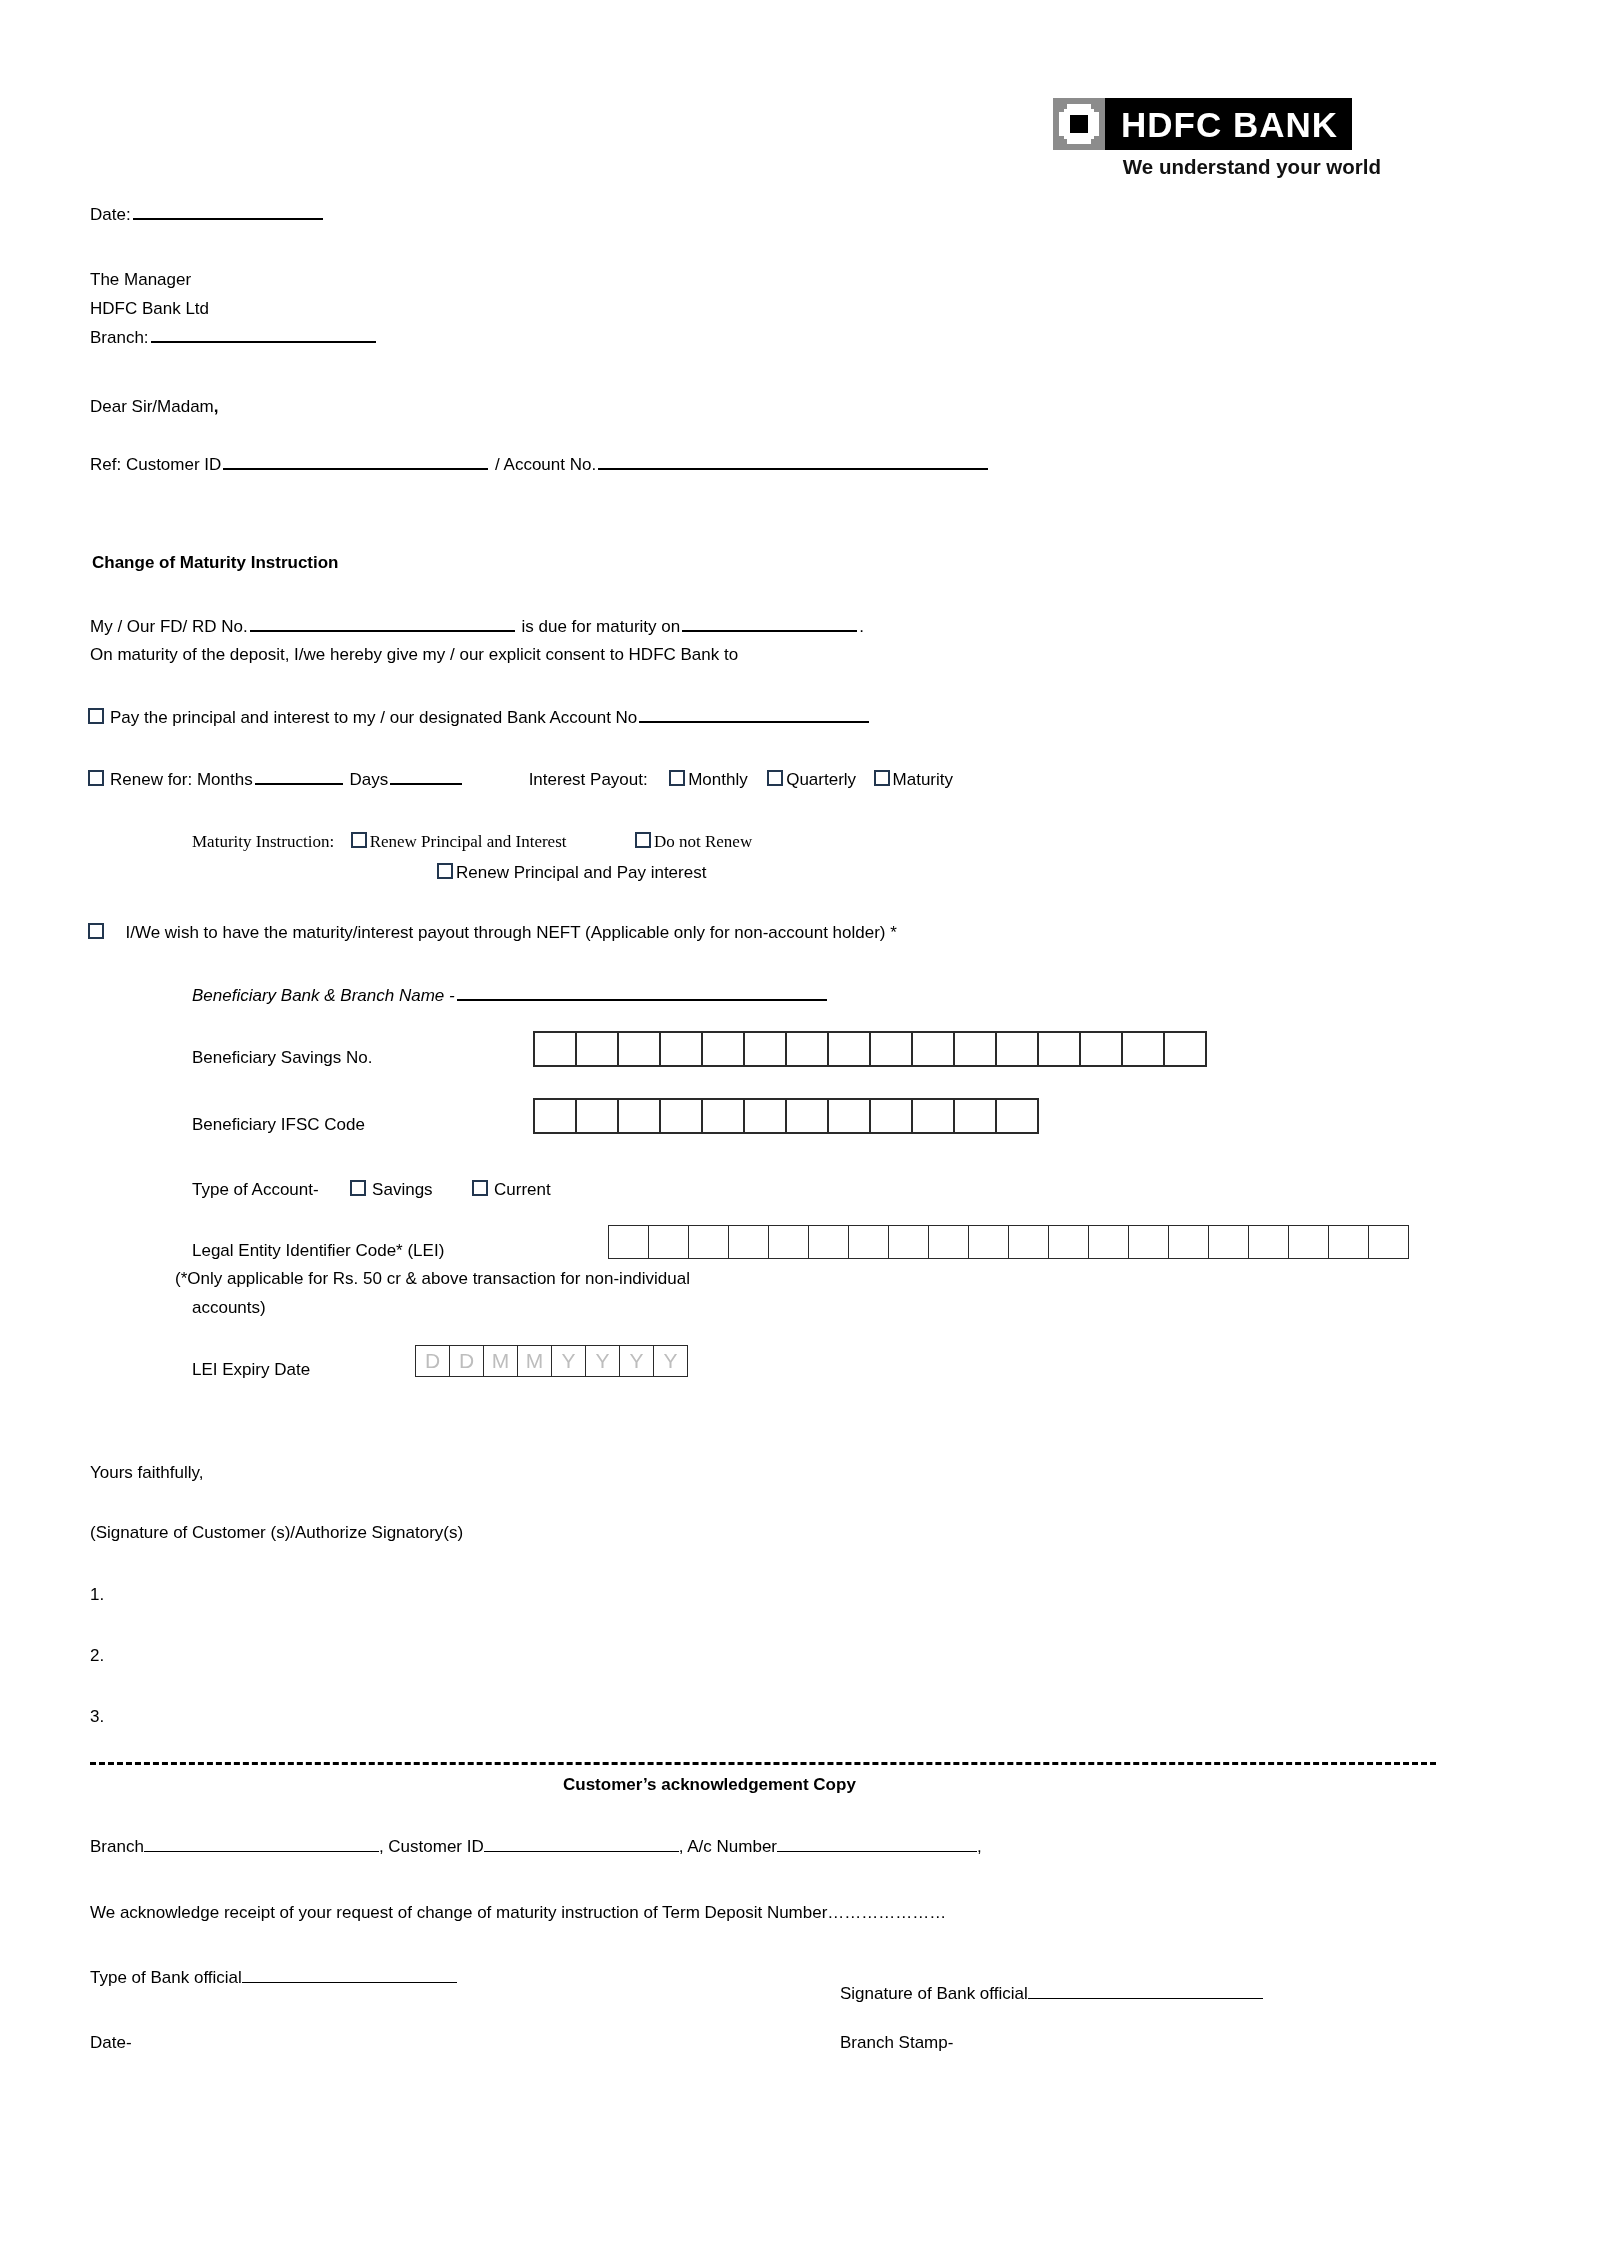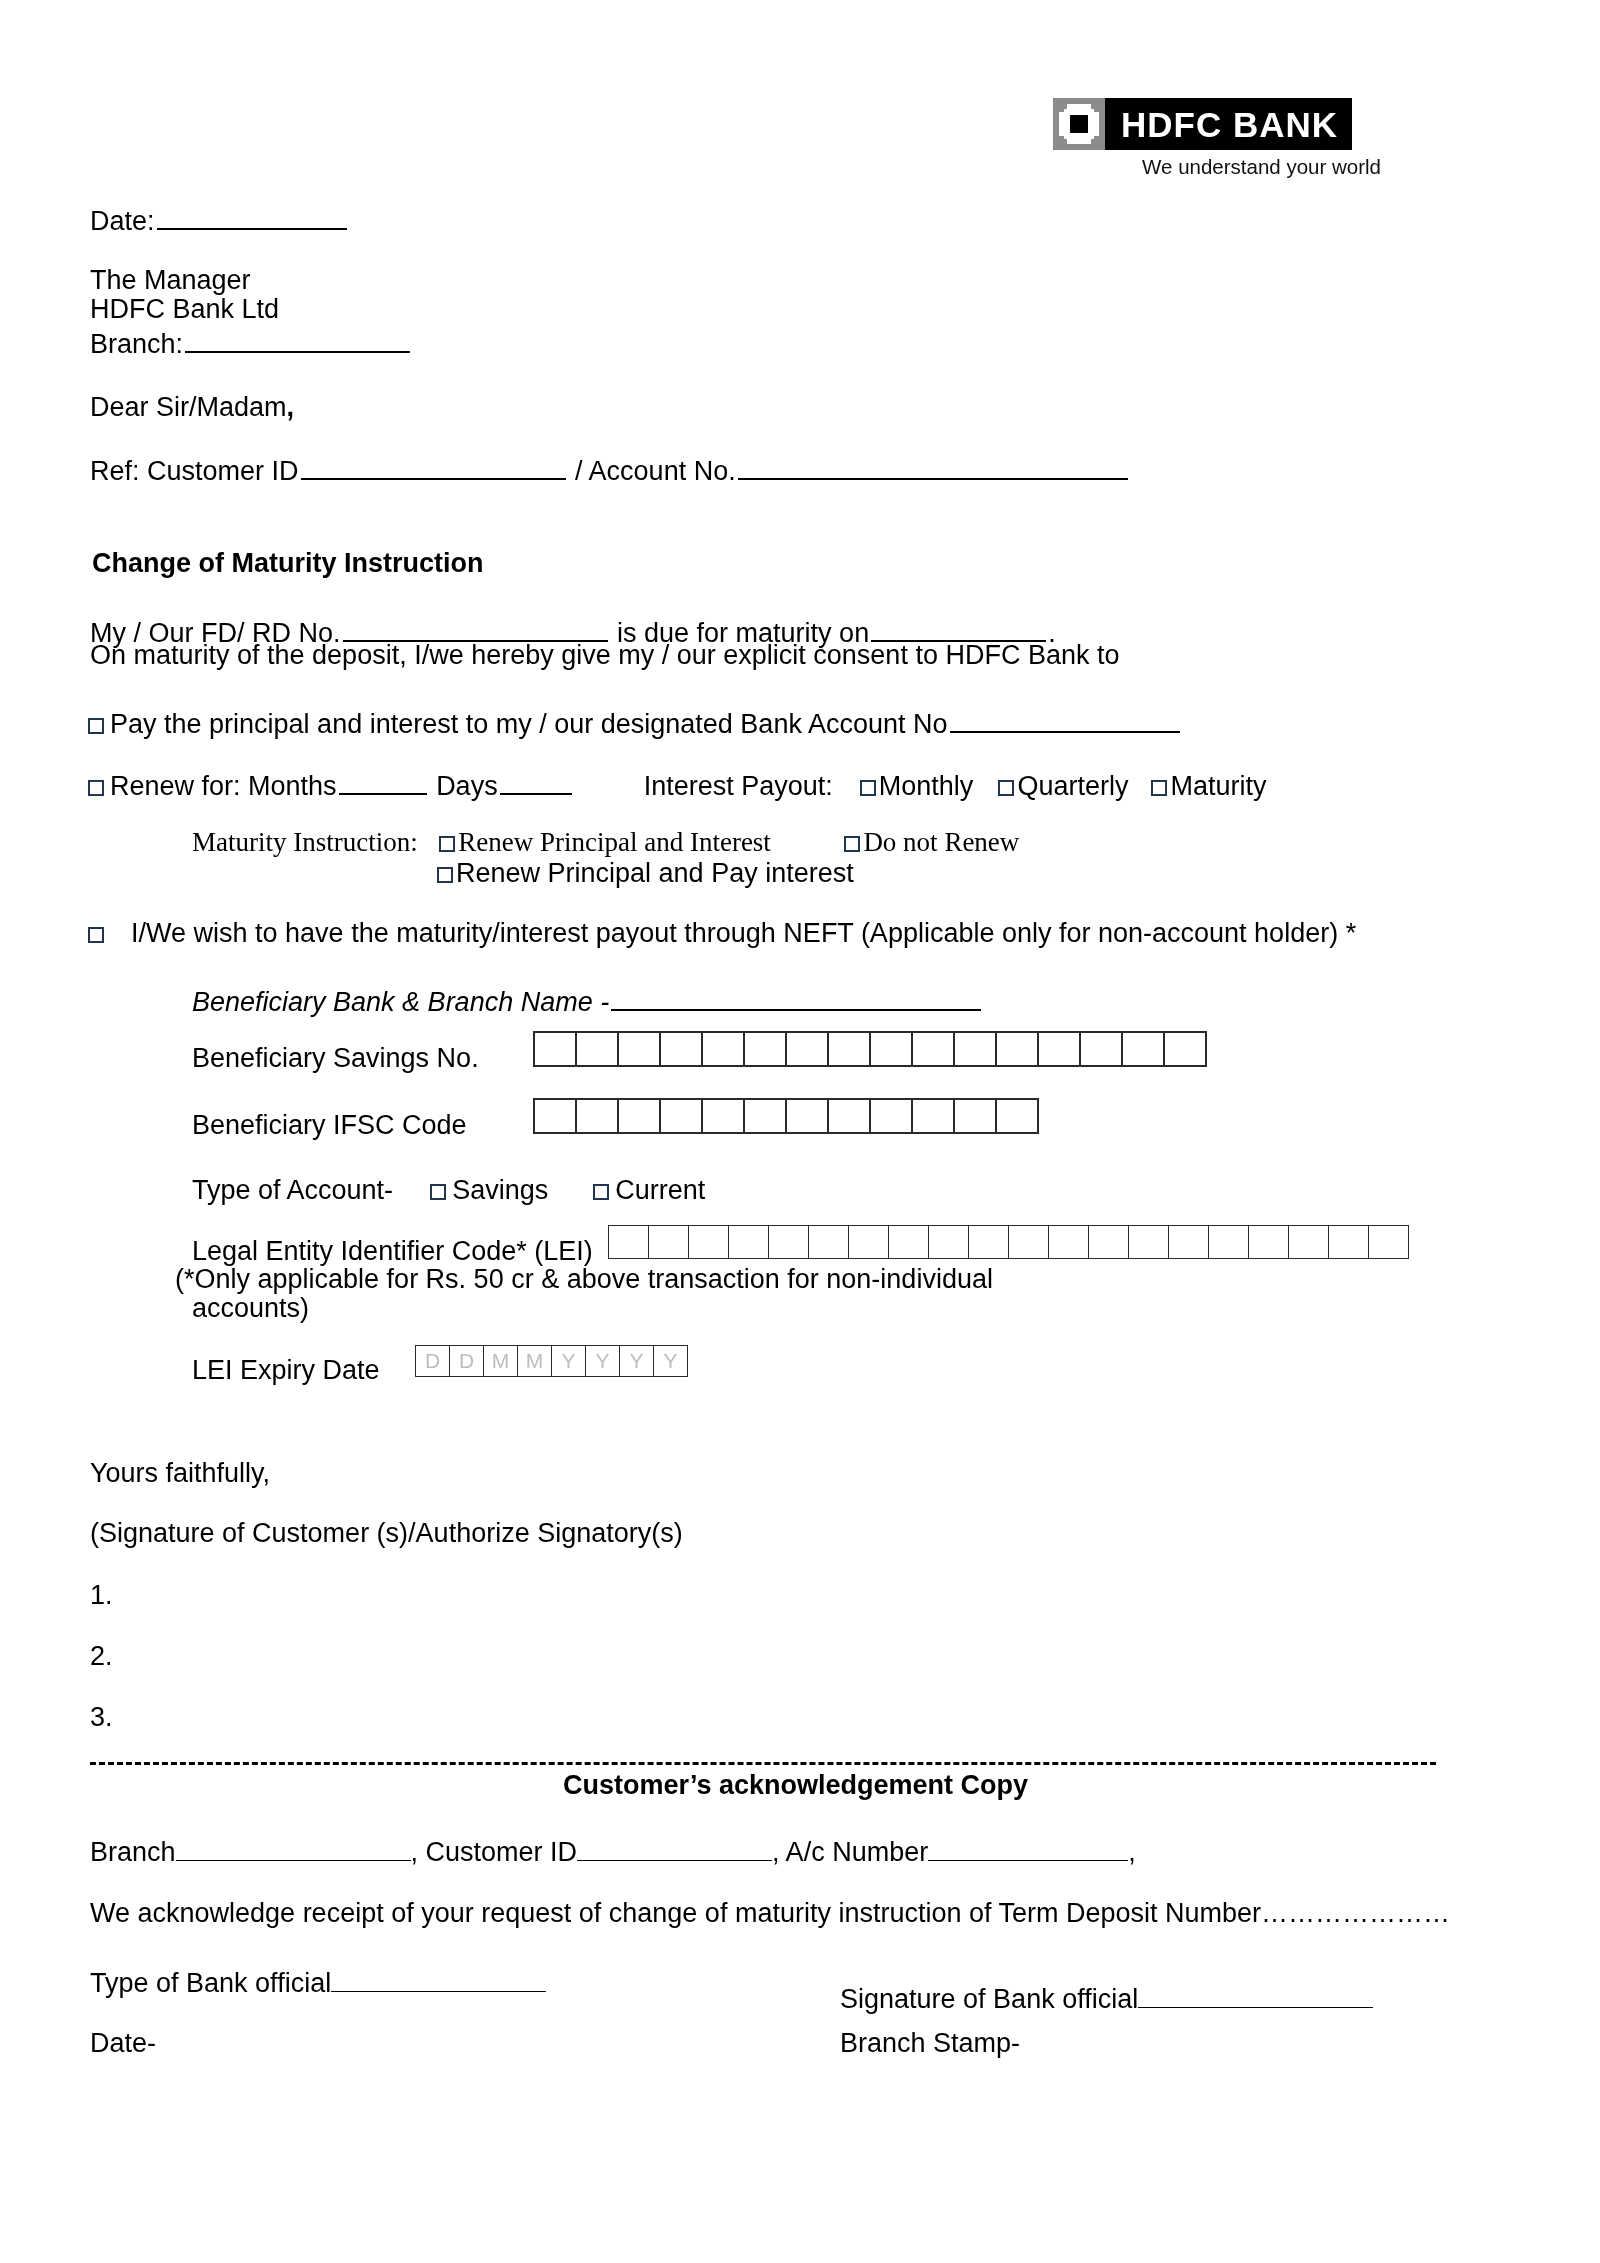--- a/index.html
+++ b/index.html
@@ -85,26 +85,27 @@
     align-items: center;
     line-height: 1;
   }
   .logo-tagline {
     margin-top: 5px;
     text-align: right;
     font-size: 20.5px;
     color: #111111;
     width: 276px;
     margin-left: 52px;
+    font-weight: bold;
   }
 
   
   .abs { position: absolute; }
   .t {
-    font-size: 27px;
+    font-size: 17px;
     line-height: 30px;
     white-space: nowrap;
     color: #000;
   }
   .t-bold { font-weight: bold; }
 
   
   .rule {
     display: inline-block;
     border-bottom: 2px solid #000;

